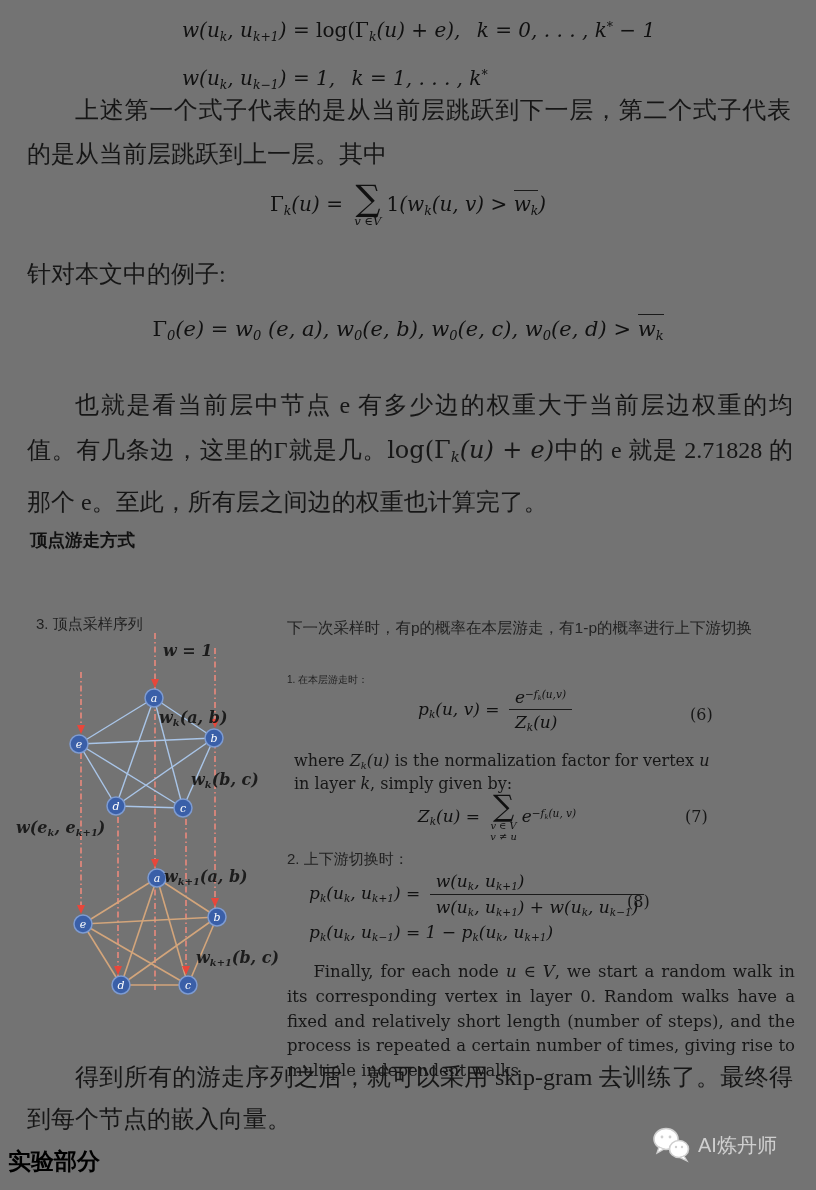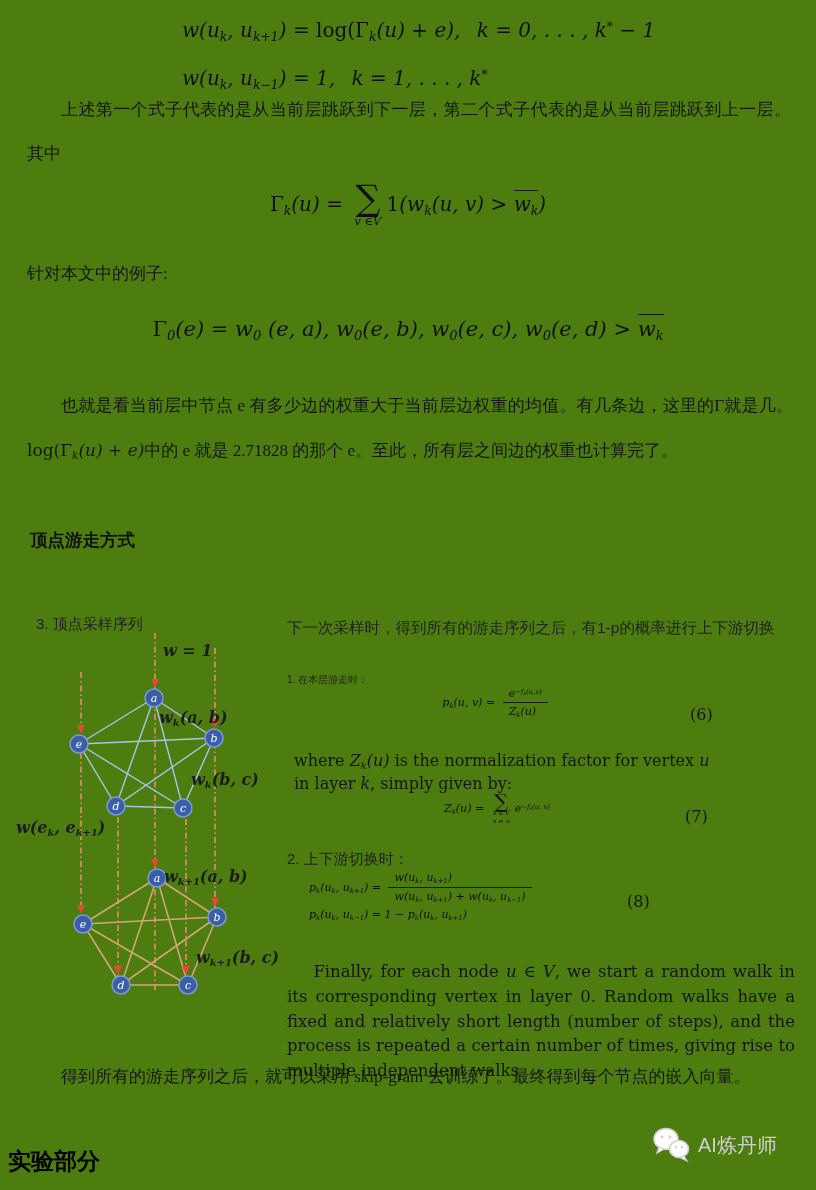--- a/index.html
+++ b/index.html
@@ -1,45 +1,45 @@
 <!DOCTYPE html>
 <html><head>
 <meta charset="utf-8">
 <style>
   html,body{margin:0;padding:0;background:#fff;}
-  #page{position:relative;width:816px;height:1190px;background:#4d7c0f;overflow:hidden;
+  #page{position:relative;width:816px;height:1190px;background:#737373;overflow:hidden;
         font-family:"Liberation Serif",serif;color:#161616;}
 
   
   .math{font-family:"DejaVu Serif",serif;font-style:italic;}
   .rm{font-style:normal;}
   sub,sup{font-size:0.62em;}
   sub{vertical-align:-0.3em;}
   sup{vertical-align:0.5em;}
   .frac{display:inline-block;vertical-align:middle;text-align:left;margin:0 4px;}
   .frac .num{display:block;border-bottom:1.4px solid #1a1a1a;padding:0 6px 2px;}
   .frac .den{display:block;padding:2px 6px 0;}
   .sum{display:inline-block;vertical-align:middle;text-align:center;margin:0 5px;}
   .sum .sig{display:block;font-size:1.75em;line-height:0.9;font-style:normal;}
   .sum .under{display:block;font-size:0.58em;line-height:1.15;font-style:italic;}
   .ol{display:inline-block;border-top:1.5px solid #1a1a1a;padding-top:3px;line-height:1.05;}
 
   
   .abs{position:absolute;}
   .eq{font-family:"DejaVu Serif",serif;font-style:italic;font-size:20px;color:#101010;}
   .eq-top-line{line-height:38px;white-space:nowrap;}
-  .cnp{font-size:17px;line-height:44px;text-align:justify;}
+  .cnp{font-size:24px;line-height:44px;text-align:justify;}
   .indent{text-indent:2em;}
   .h-small{font-family:"Liberation Sans",sans-serif;font-weight:bold;font-size:17.5px;color:#111;}
   .h-big{font-family:"Liberation Sans",sans-serif;font-weight:bold;font-size:23px;color:#000;}
 
   
   .fig-sans{font-family:"Liberation Sans",sans-serif;color:#222;}
   .fig-serif{font-family:"DejaVu Serif",serif;color:#161616;}
-  .eq-mid{font-size:11px;}
+  .eq-mid{font-size:17px;}
   .eq-tag{font-style:normal;font-family:"DejaVu Serif",serif;font-size:16px;position:absolute;}
   .fig-label{position:absolute;font-family:"DejaVu Serif",serif;font-style:italic;
              font-size:16px;font-weight:bold;color:#1c1c1c;white-space:nowrap;}
 
   .watermark-text{font-family:"Liberation Sans",sans-serif;font-size:20px;color:#cfcfcf;}
 </style>
 </head>
 <body>
 
 <div id="page">
@@ -138,21 +138,21 @@
   </svg>
 
   <div class="fig-label" style="left:163px;top:641px;font-style:italic;">w = 1</div>
   <div class="fig-label" style="left:159px;top:708px;">w<sub>k</sub>(a, b)</div>
   <div class="fig-label" style="left:191px;top:770px;">w<sub>k</sub>(b, c)</div>
   <div class="fig-label" style="left:16px;top:818px;">w(e<sub>k</sub>, e<sub>k+1</sub>)</div>
   <div class="fig-label" style="left:164px;top:867px;">w<sub>k+1</sub>(a, b)</div>
   <div class="fig-label" style="left:196px;top:948px;">w<sub>k+1</sub>(b, c)</div>
 
   <div class="abs" style="left:287px;top:595px;width:522px;height:460px;">
-    <div class="abs fig-sans" style="left:0;top:23px;font-size:15.5px;width:520px;">下一次采样时，得到所有的游走序列之后，有1-p的概率进行上下游切换</div>
+    <div class="abs fig-sans" style="left:0;top:23px;font-size:15.5px;width:520px;">下一次采样时，有p的概率在本层游走，有1-p的概率进行上下游切换</div>
     <div class="abs fig-sans" style="left:0;top:78px;font-size:10px;">1. 在本层游走时：</div>
 
     <div class="abs eq eq-mid" style="left:0;top:92px;width:420px;text-align:center;">p<sub>k</sub>(u, v) = <span class="frac"><span class="num">e<sup>−f<sub>k</sub>(u,v)</sup></span><span class="den">Z<sub>k</sub>(u)</span></span></div>
     <div class="eq-tag" style="left:403px;top:110px;">(6)</div>
 
     <div class="abs fig-serif" style="left:7px;top:155px;font-size:16px;width:432px;line-height:1.42;">where <span class="math">Z<sub>k</sub>(u)</span> is the normalization factor for vertex <span class="math">u</span> in layer <span class="math">k</span>, simply given by:</div>
 
     <div class="abs eq eq-mid" style="left:0;top:198px;width:420px;text-align:center;">Z<sub>k</sub>(u) = <span class="sum"><span class="sig">∑</span><span class="under">v ∈ V</span><span class="under">v ≠ u</span></span>e<sup>−f<sub>k</sub>(u, v)</sup></div>
     <div class="eq-tag" style="left:398px;top:212px;">(7)</div>
 

